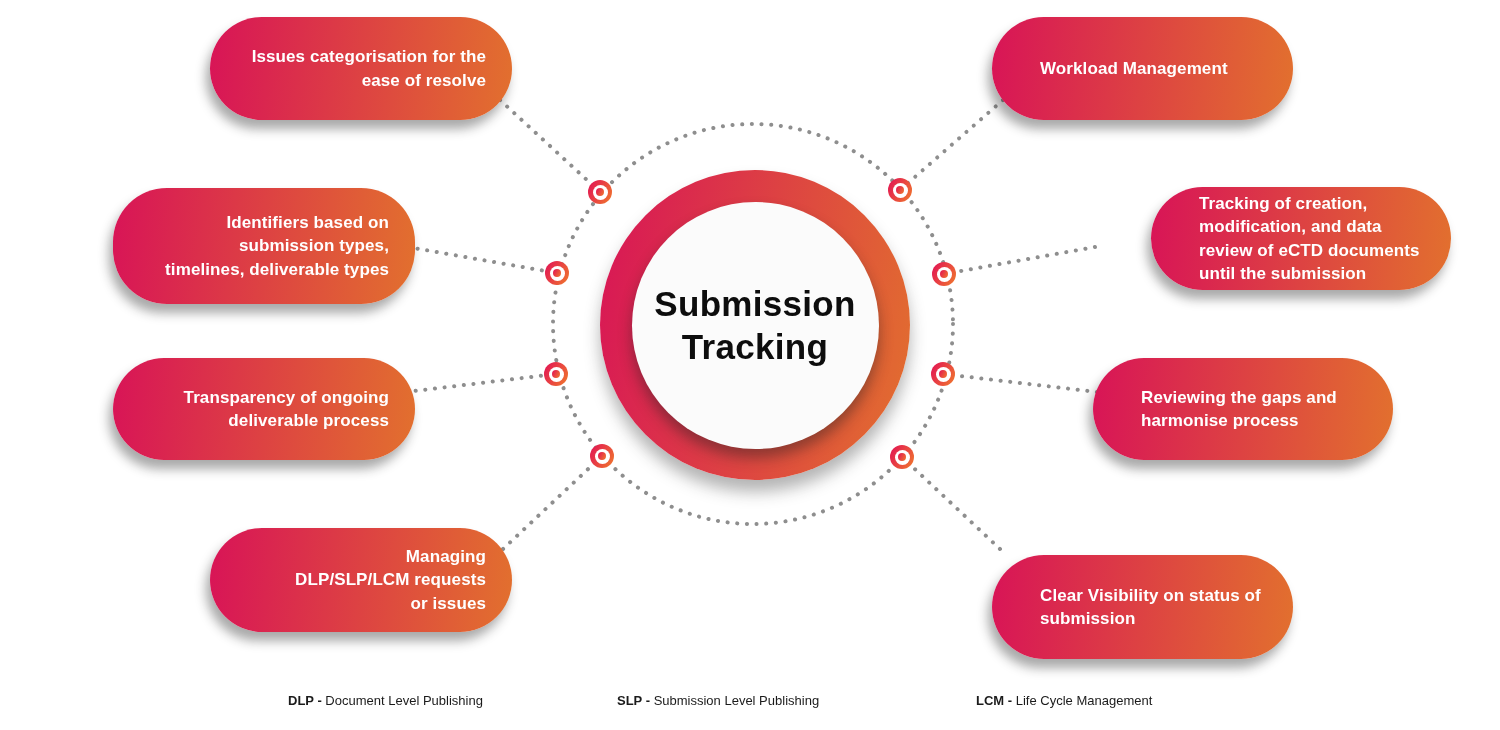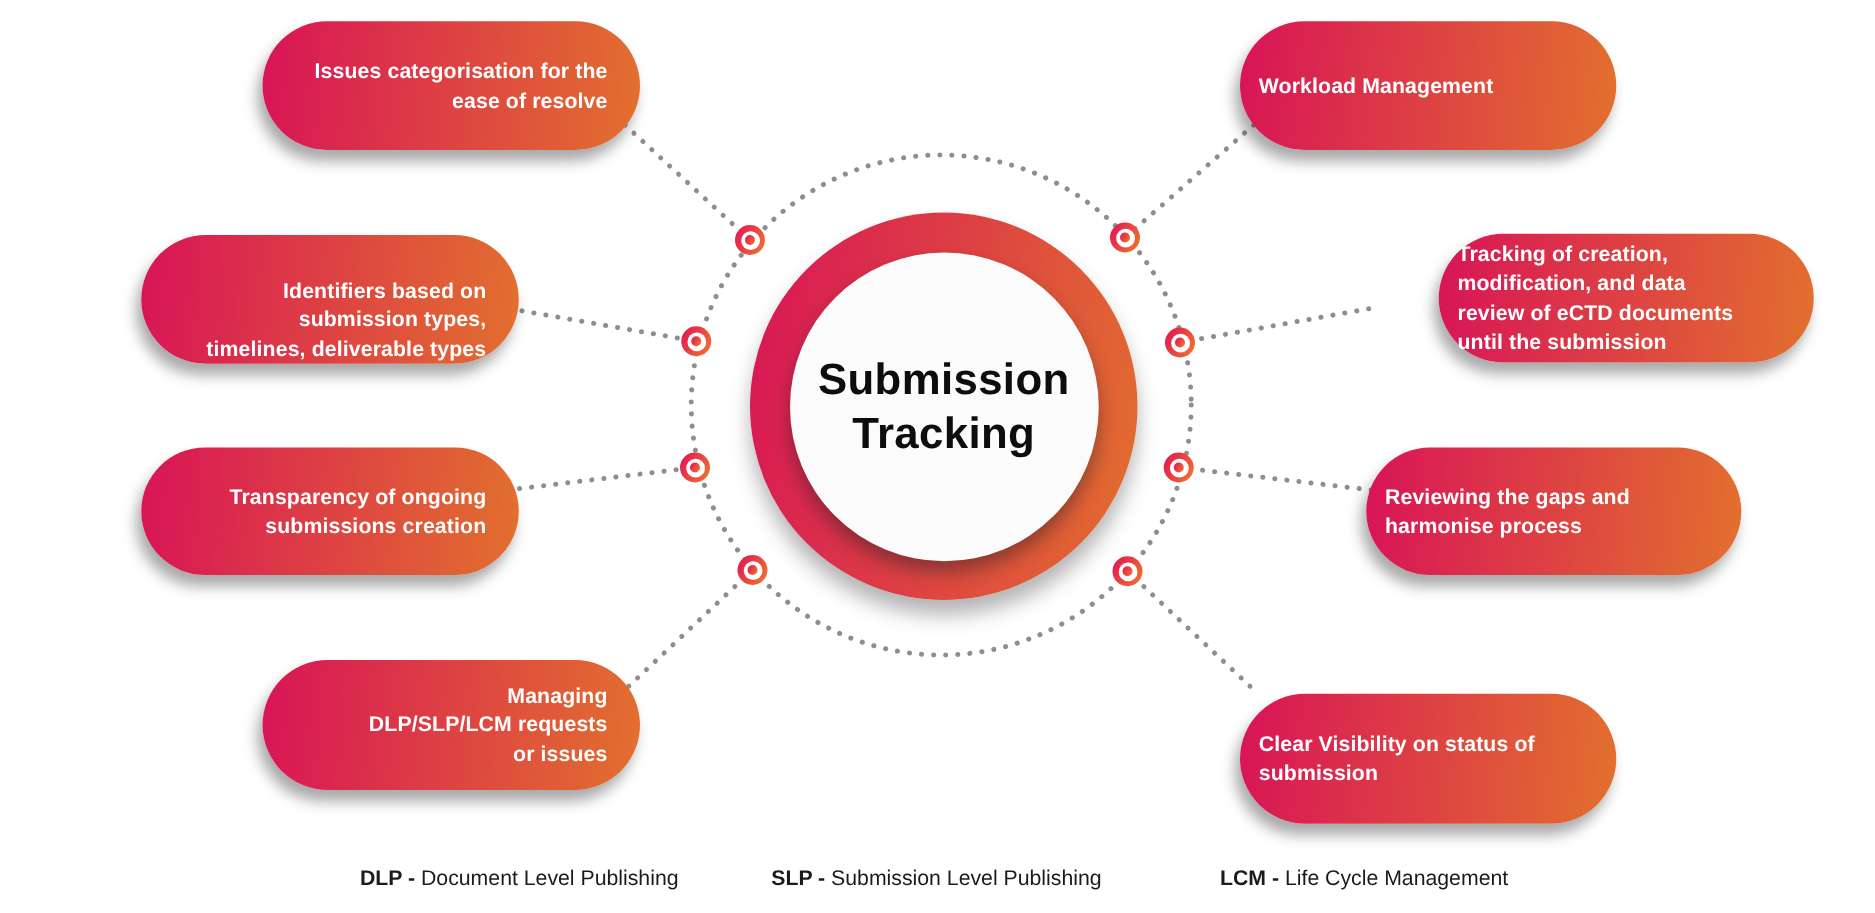--- a/index.html
+++ b/index.html
@@ -26,24 +26,24 @@
   }
   .pill .label {
     width: 100%;
     font-size: 17px;
     font-weight: bold;
     line-height: 23.5px;
     white-space: pre;
     letter-spacing: 0.1px;
   }
   .pill.align-right .label { text-align: right; padding: 0 26px 0 26px; }
-  .pill.align-left  .label { text-align: left;  padding: 0 10px 0 15px; }
+  .pill.align-left  .label { text-align: left;  padding: 0 10px 0 48px; }
 
   .p-l1 { left: 210px;  top: 17px;  width: 302px; height: 103px; }
-  .p-l2 { left: 113px;  top: 188px; width: 302px; height: 103px; align-items: flex-end; }
+  .p-l2 { left: 113px;  top: 188px; width: 302px; height: 116px; }
   .p-l3 { left: 113px;  top: 358px; width: 302px; height: 102px; }
   .p-l4 { left: 210px;  top: 528px; width: 302px; height: 104px; }
   .p-r1 { left: 992px;  top: 17px;  width: 301px; height: 103px; }
   .p-r1 .label { padding-left: 48px; }
   .p-r2 { left: 1151px; top: 187px; width: 300px; height: 103px; }
   .p-r3 { left: 1093px; top: 358px; width: 300px; height: 102px; }
   .p-r4 { left: 992px;  top: 555px; width: 301px; height: 104px; }
   .p-r4 .label { padding-left: 44px; }
 
   
@@ -98,21 +98,21 @@
   .n4 { left: 590px; top: 444px; }
   .n5 { left: 888px; top: 178px; }
   .n6 { left: 932px; top: 262px; }
   .n7 { left: 931px; top: 362px; }
   .n8 { left: 890px; top: 445px; }
 
   
   .legend-item {
     position: absolute;
     top: 693px;
-    font-size: 17px;
+    font-size: 13px;
     color: #1b1b1b;
     white-space: nowrap;
   }
   .legend-abbr { font-weight: bold; }
   .lg-dlp { left: 288px; }
   .lg-slp { left: 617px; }
   .lg-lcm { left: 976px; }
 </style>
 </head>
 <body>
@@ -135,21 +135,21 @@
     <div class="label">Issues categorisation for the
 ease of resolve</div>
   </div>
   <div class="pill align-right p-l2">
     <div class="label">Identifiers based on
 submission types,
 timelines, deliverable types</div>
   </div>
   <div class="pill align-right p-l3">
     <div class="label">Transparency of ongoing
-submissions creation</div>
+deliverable process</div>
   </div>
   <div class="pill align-right p-l4">
     <div class="label">Managing
 DLP/SLP/LCM requests
 or issues</div>
   </div>
 
   <div class="pill align-left p-r1">
     <div class="label">Workload Management</div>
   </div>

